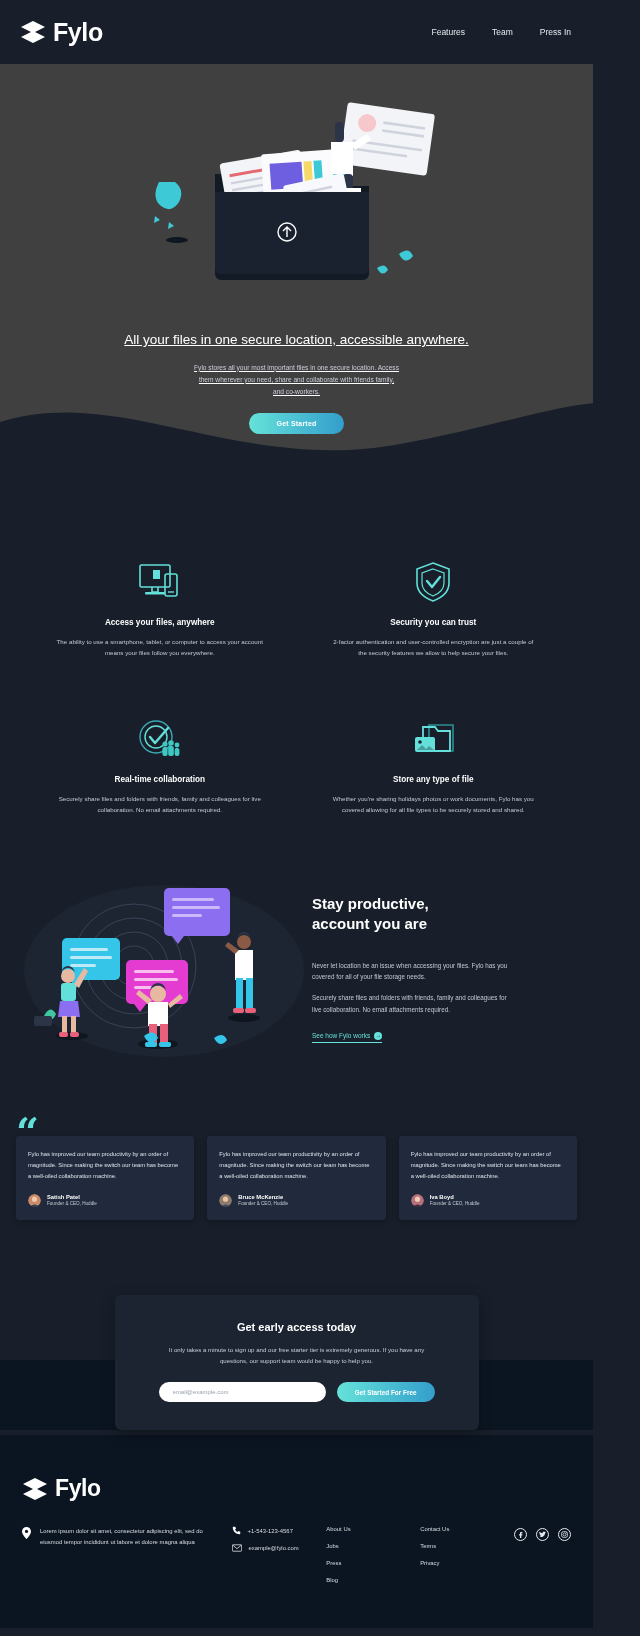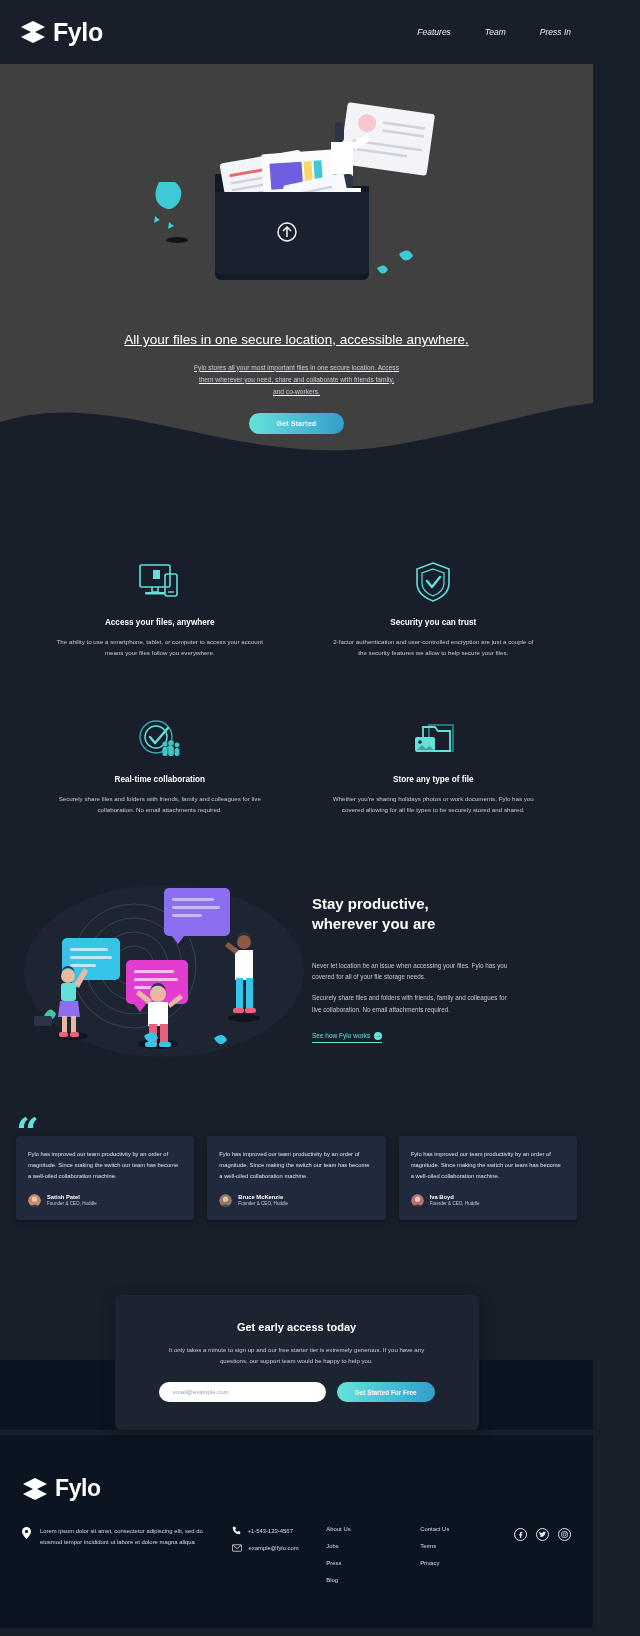--- a/index.html
+++ b/index.html
@@ -18,21 +18,21 @@
     height:64px;
     display:flex;
     align-items:center;
     justify-content:space-between;
     padding:0 22px 0 20px;
     background:#181f2a;
   }
   .logo { display:flex; align-items:center; gap:7px; }
   .logo-mark { width:26px; height:24px; display:block; }
   .logo-text { font-size:25px; font-weight:bold; letter-spacing:-0.4px; color:#fff; }
-  .nav { display:flex; align-items:center; gap:34px;font-style:italic; }
+  .nav { display:flex; align-items:center; gap:27px; }
   .nav a { color:#e6e9f0; font-size:8.5px; text-decoration:none; }
 
   
   .hero {
     background:#404040;
     padding:18px 0 90px;
     position:relative;
     text-align:center;
     text-decoration:underline;
   }
@@ -397,21 +397,21 @@
 
       <path d="M130,170 q10,-8 14,2 q-8,10 -14,-2 z" fill="#35c5e8"></path>
       <path d="M200,172 q9,-7 13,2 q-7,9 -13,-2 z" fill="#35c5e8"></path>
       <path d="M30,150 q6,-12 12,-2 q-4,10 -12,2 z" fill="#3fc7a0"></path>
       <rect x="20" y="150" width="18" height="10" rx="2" fill="#2c3548"></rect>
     </svg>
 
     <div class="productive-copy">
       <div class="productive-title">
         <div>Stay productive,</div>
-        <div>wherever you are</div>
+        <div>account you are</div>
       </div>
       <p class="productive-p">Never let location be an issue when accessing your files. Fylo has you covered for all of your file storage needs.</p>
       <p class="productive-p">Securely share files and folders with friends, family and colleagues for live collaboration. No email attachments required.</p>
       <a href="#" class="link-works">
         <span>See how Fylo works</span>
         <span class="link-arrow">→</span>
       </a>
     </div>
   </div>
 

